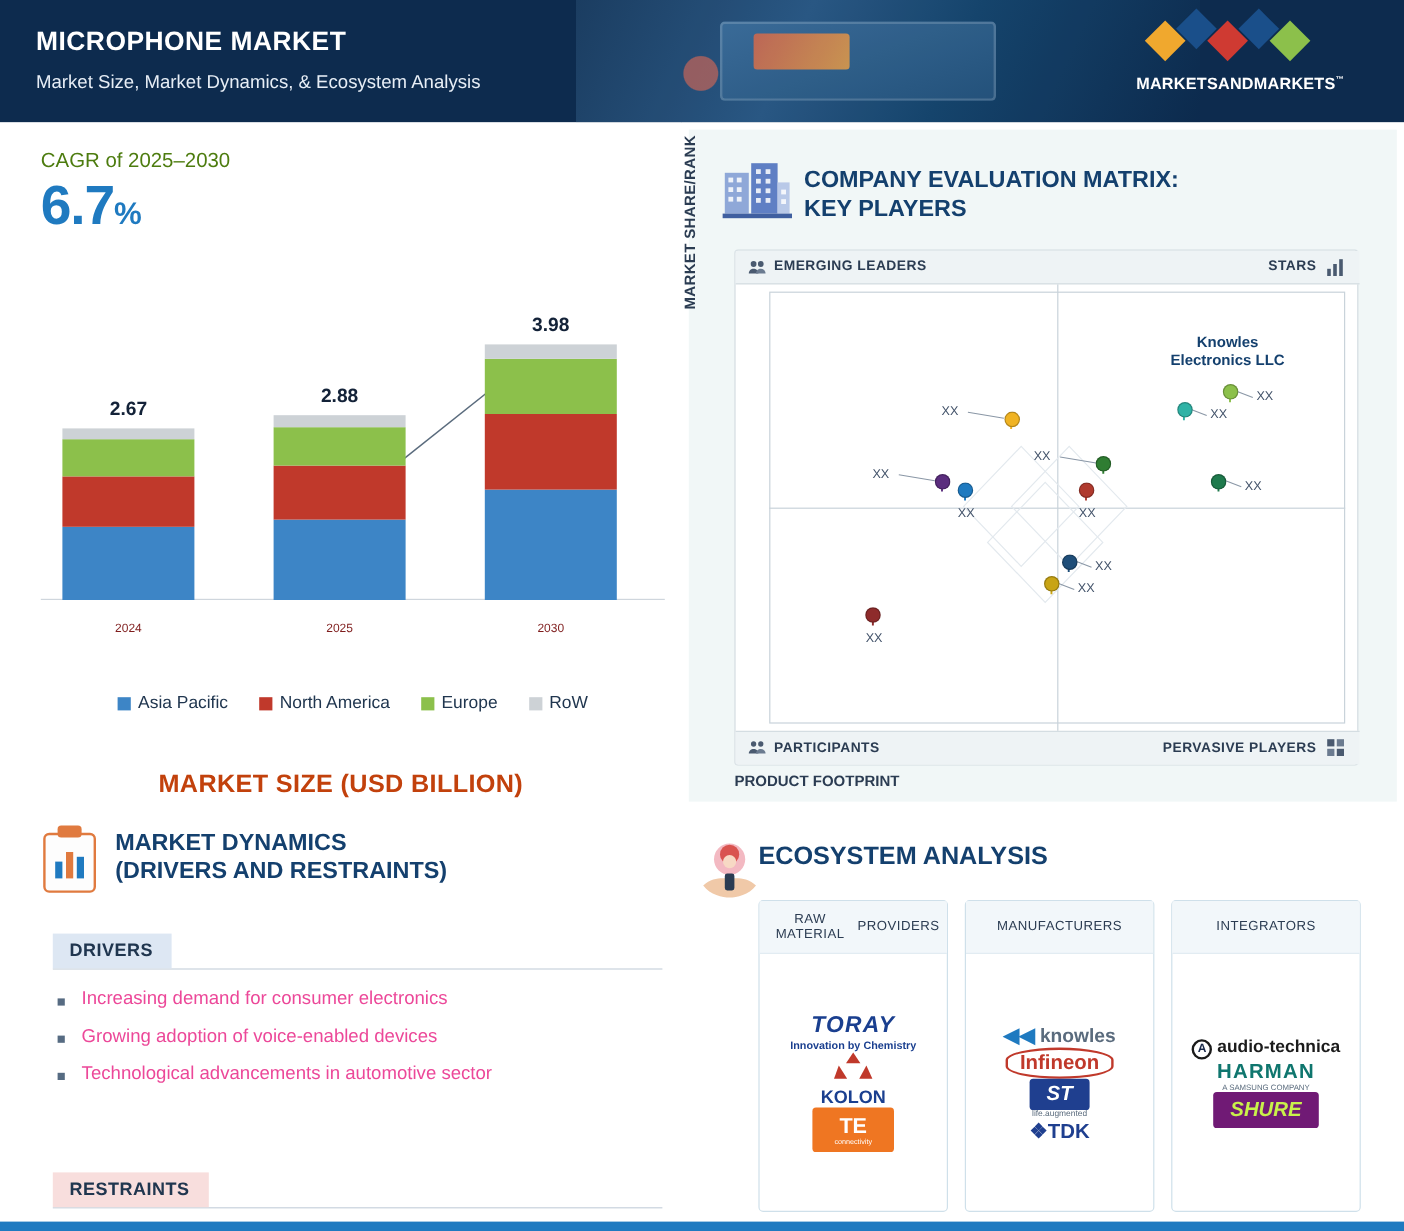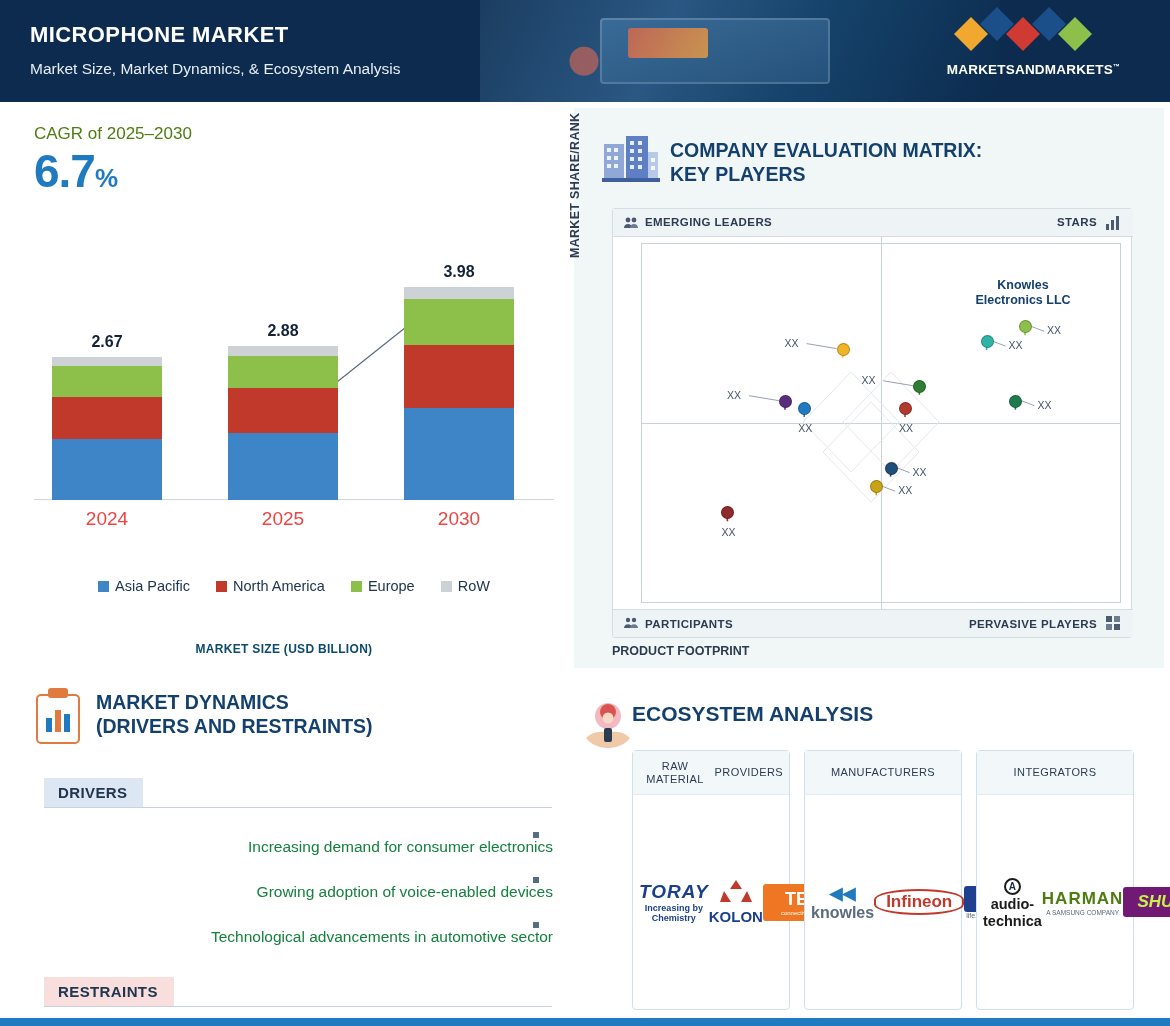--- a/index.html
+++ b/index.html
@@ -64,33 +64,33 @@
     position:absolute; left:0; top:102px; width:568px; height:916px;
     background:#ffffff;
   }
   .cagr-label { position:absolute; left:34px; top:22px; font-size:17px; color:#4d7c0f; }
   .cagr-value { position:absolute; left:34px; top:42px; font-size:46px; font-weight:bold; color:#1f7ac0; letter-spacing:-1px;}
   .cagr-value .pct { font-size:26px; }
 
   
   .chart { position:absolute; left:34px; top:130px; width:520px; height:300px; }
   .bar-group { position:absolute; bottom:32px; width:110px; }
-  .bar-label { position:absolute; bottom:-30px; width:110px; text-align:center; font-size:19px; color:#ef4444;}
+  .bar-label { position:absolute; bottom:-30px; width:110px; text-align:center; font-size:10px; color:#7f1d1d;}
   .bar-total { position:absolute; width:110px; text-align:center; font-size:16px; font-weight:bold; color:#132238;}
   .seg { width:110px; }
   .axis-line { position:absolute; left:0; bottom:32px; width:520px; height:1px; background:#cfd6dd; }
   .arrow-svg { position:absolute; left:0; top:0; width:520px; height:300px; pointer-events:none;}
 
   .legend { position:absolute; left:34px; top:476px; width:520px; display:flex; justify-content:center; gap:26px; }
   .legend-item { display:flex; align-items:center; font-size:14.5px; color:#20364f; }
   .legend-swatch { width:11px; height:11px; margin-right:6px; }
 
   .msize {
     position:absolute; left:0; top:540px; width:568px; text-align:center;
-    font-size:12px; font-weight:bold; color:#0c4a6e; letter-spacing:.3px;
+    font-size:21px; font-weight:bold; color:#c2410c; letter-spacing:.3px;
   }
 
   
   .md-icon { position:absolute; left:36px; top:586px; width:46px; height:56px; }
   .clip-body { position:absolute; left:0; top:6px; width:44px; height:50px; background:#fdfdfd; border:2.5px solid #e07a3f; border-radius:5px; }
   .clip-top { position:absolute; left:12px; top:0; width:20px; height:10px; background:#e07a3f; border-radius:3px;}
   .clip-bar { position:absolute; background:#1f7ac0; bottom:12px; width:6px;}
   .md-title {
     position:absolute; left:96px; top:588px; width:440px;
     font-size:19.5px; font-weight:bold; color:#14406e; line-height:24px;
@@ -99,21 +99,21 @@
   .tagwrap { position:absolute; left:44px; width:508px; }
   .tag {
     display:inline-block; padding:6px 16px 6px 14px; font-size:15px; font-weight:bold;
     color:#20364f; letter-spacing:.4px;
   }
   .tag.drivers { background:#dde7f3; }
   .tag.restraints { background:#f8dedd; }
   .tag-rule { height:1px; background:#c8d2dc; margin-top:0; }
 
   .bullets { position:absolute; left:48px; width:505px; }
-  .bullet { display:flex; align-items:flex-end; margin-bottom:13px; font-size:15.5px; color:#15803d;flex-direction:column;}
+  .bullet { display:flex; align-items:flex-start; margin-bottom:13px; font-size:15.5px; color:#ec4899;}
   .bullet .sq { width:6px; height:6px; background:#566b82; margin:8px 14px 0 0; flex:none;}
 
   
   .right { position:absolute; left:568px; top:102px; width:602px; height:916px; background:#ffffff; }
 
   .cem {
     position:absolute; left:6px; top:6px; width:590px; height:560px;
     background:#f1f7f7;
   }
   .bldg-icon { position:absolute; left:28px; top:26px; width:58px; height:48px;}
@@ -139,21 +139,21 @@
   }
   .x-axis-label { position:absolute; left:38px; top:536px; font-size:12.5px; font-weight:bold; color:#2b3c52;}
   .knowles-lab { position:absolute; font-size:12.5px; font-weight:bold; color:#14406e; text-align:center; line-height:15px;}
 
   
   .eco-icon { position:absolute; left:12px; top:596px; width:56px; height:56px; }
   .eco-title { position:absolute; left:64px; top:600px; font-size:21px; font-weight:bold; color:#14406e;}
   .eco-cards { position:absolute; left:64px; top:648px; width:510px; height:260px; display:flex; gap:14px;}
   .eco-card { width:158px; background:#ffffff; border:1px solid #cfe0ea; border-radius:4px; position:relative;}
   .eco-card-head { height:44px; background:#f2f7fa; border-bottom:1px solid #e2ecf2; display:flex; align-items:center; justify-content:center; text-align:center; font-size:11px; color:#2b3c52; letter-spacing:.4px; line-height:13px; padding:0 6px;}
-  .eco-logos { padding:10px 6px; display:flex; flex-direction:row; align-items:center; justify-content:space-between; height:214px;}
+  .eco-logos { padding:10px 6px; display:flex; flex-direction:column; align-items:center; justify-content:center; height:214px;}
   .logo-cell { font-size:15px; font-weight:bold; text-align:center; }
 
   .footer-bar { position:absolute; left:0; bottom:0; width:1170px; height:8px; background:#1f7ac0;}
 </style>
 </head>
 <body>
 
 <div class="header">
   <div class="header-deco"></div>
   <div class="title">MICROPHONE MARKET</div>
@@ -420,21 +420,21 @@
 
   <div class="eco-cards">
 
     <div class="eco-card">
       <div class="eco-card-head">
         <span>RAW MATERIAL</span>&nbsp;<span>PROVIDERS</span>
       </div>
       <div class="eco-logos">
         <div class="logo-cell">
           <div style="color:#1a3f8f;font-style:italic;font-size:19px;letter-spacing:1px;">TORAY</div>
-          <div style="font-size:9px;color:#1a3f8f;font-weight:bold;">Increasing by Chemistry</div>
+          <div style="font-size:9px;color:#1a3f8f;font-weight:bold;">Innovation by Chemistry</div>
         </div>
         <div class="logo-cell">
           <svg width="34" height="26" viewBox="0 0 34 26">
             <polygon points="17,1 23,10 11,10" fill="#c0392b"></polygon>
             <polygon points="5,12 12,23 1,23" fill="#c0392b"></polygon>
             <polygon points="28,12 33,23 22,23" fill="#c0392b"></polygon>
           </svg>
           <div style="color:#1a3f8f;font-size:15px;">KOLON</div>
         </div>
         <div class="logo-cell">
@@ -471,21 +471,21 @@
     <div class="eco-card">
       <div class="eco-card-head">
         <span>INTEGRATORS</span>
       </div>
       <div class="eco-logos">
         <div class="logo-cell">
           <span style="display:inline-block;width:17px;height:17px;border:2px solid #1b1b1b;border-radius:50%;line-height:14px;font-size:10px;">A</span>
           <span style="font-size:14.5px;color:#1b1b1b;">audio-technica</span>
         </div>
         <div class="logo-cell">
-          <div style="color:#4d7c0f;font-size:17px;letter-spacing:1px;">HARMAN</div>
+          <div style="color:#0f766e;font-size:17px;letter-spacing:1px;">HARMAN</div>
           <div style="font-size:6.5px;color:#5a6b7d;font-weight:normal;">A SAMSUNG COMPANY</div>
         </div>
         <div class="logo-cell">
           <div style="background:#701a75;color:#c9f14a;padding:5px 14px;border-radius:3px;font-style:italic;font-size:17px;">SHURE</div>
         </div>
       </div>
     </div>
   </div>
 </div>
 

